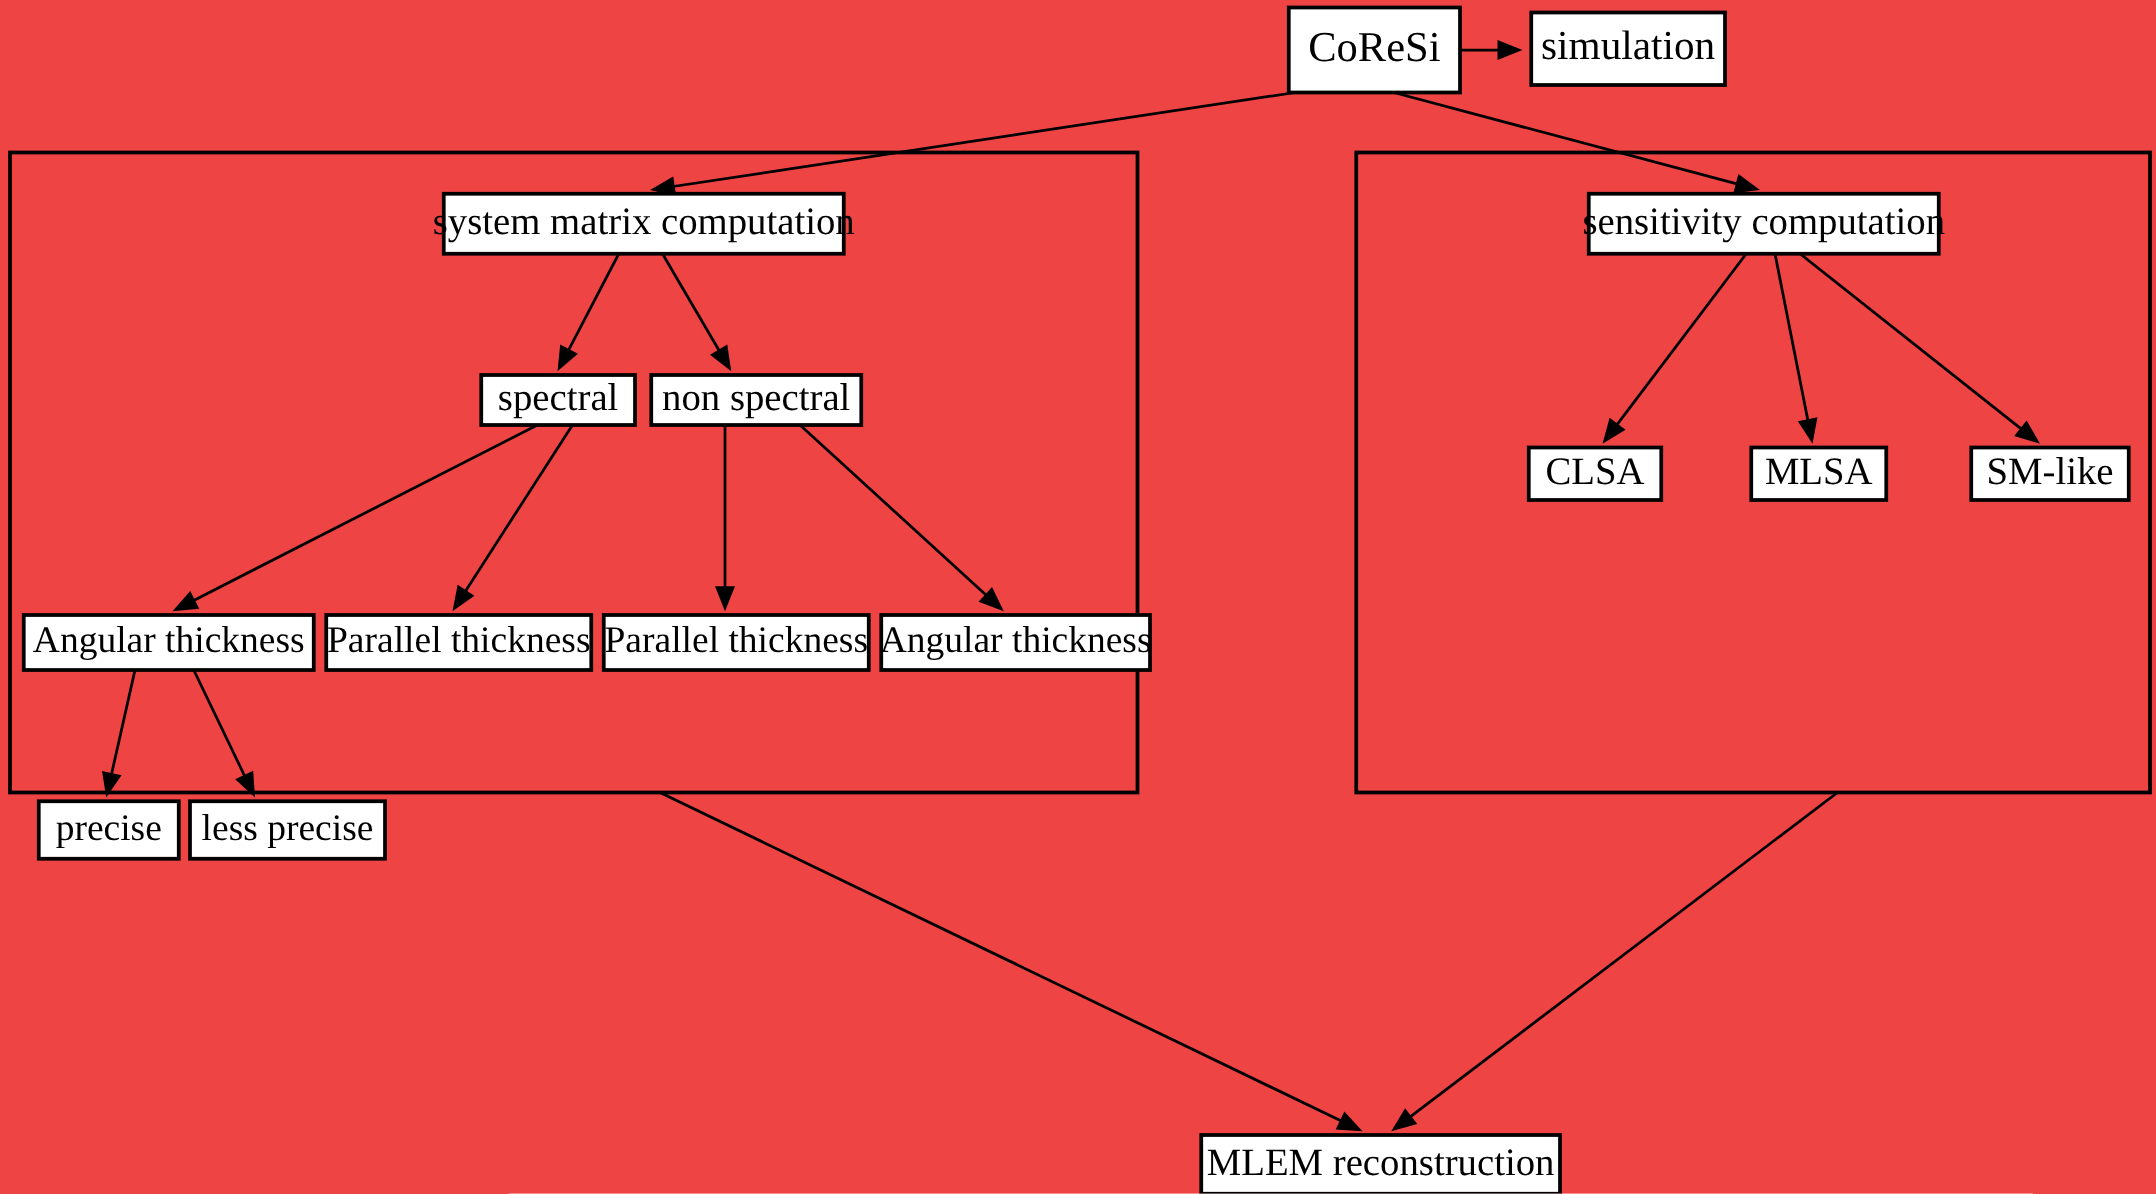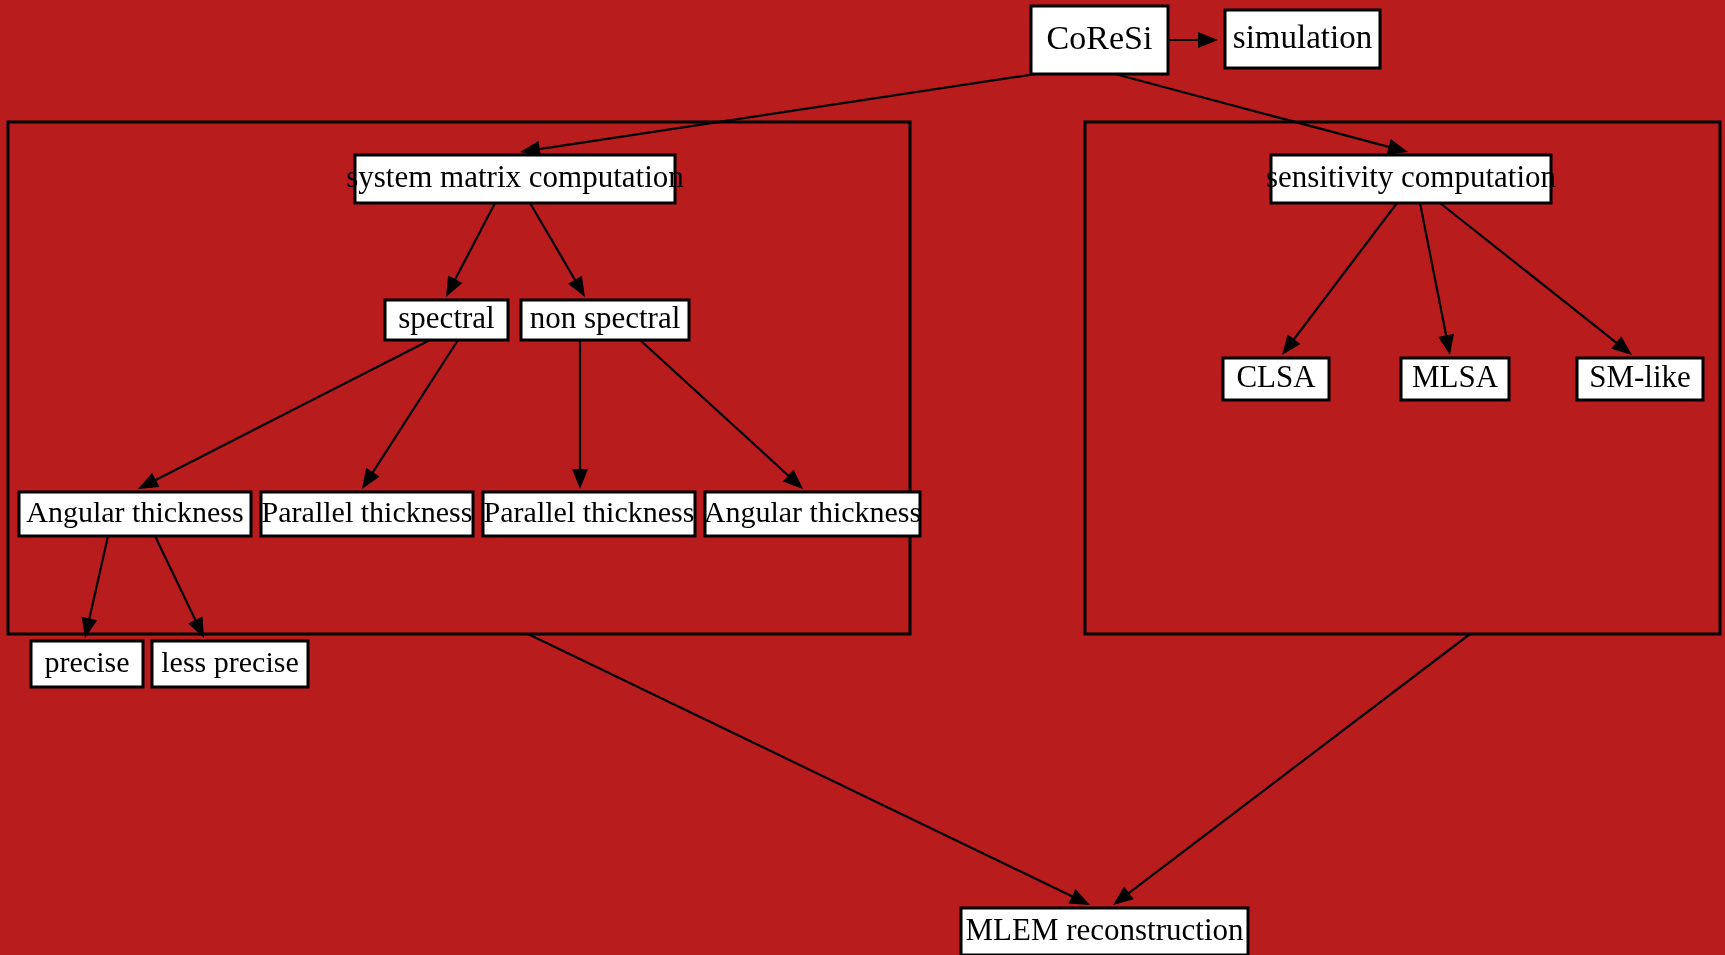--- a/index.html
+++ b/index.html
@@ -8,21 +8,21 @@
     padding: 0;
     background: #ffffff;
   }
   body {
     font-family: "Liberation Serif", "DejaVu Serif", serif;
   }
   #diagram-root {
     position: relative;
     width: 1725px;
     height: 955px;
-    background: #b91c1c;
+    background: #ef4444;
     overflow: hidden;
   }
   svg.diagram-canvas {
     display: block;
     width: 1725px;
     height: 955px;
   }
   .node-box {
     fill: #ffffff;
     stroke: #000000;

